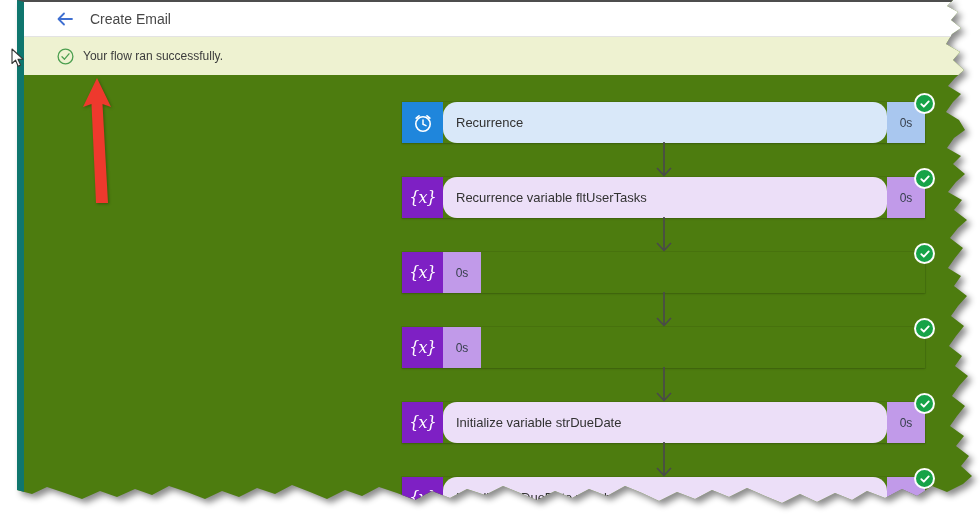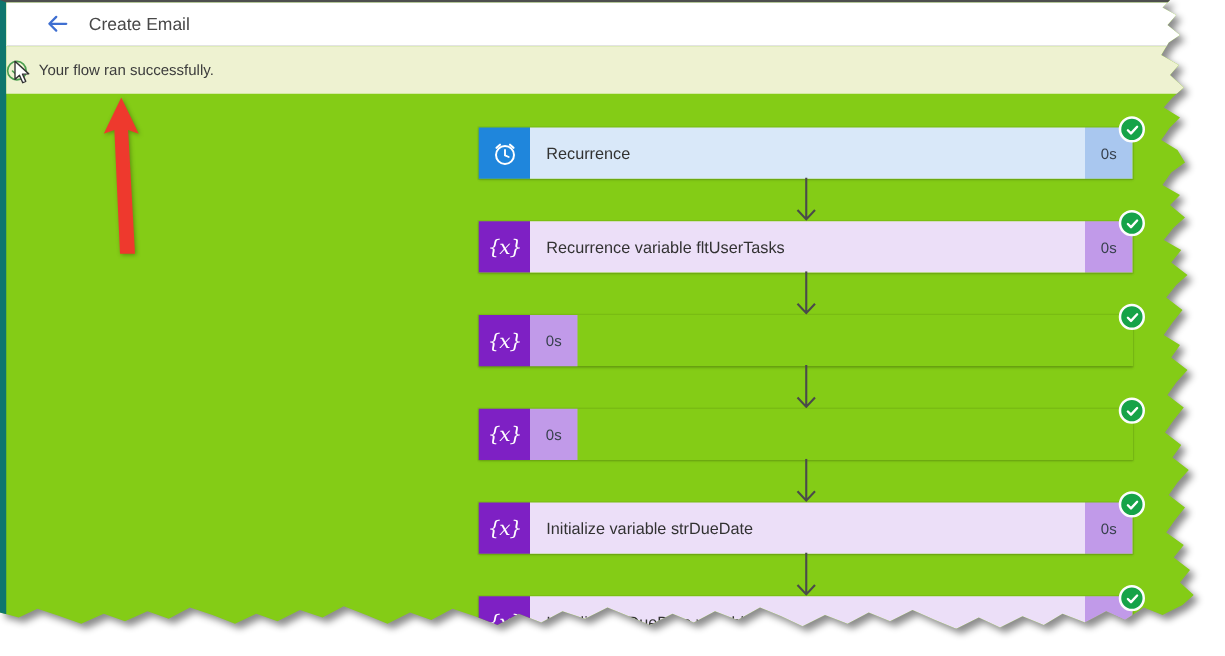--- a/index.html
+++ b/index.html
@@ -2,44 +2,44 @@
 <html><head>
 <meta charset="utf-8">
 <style>
   * { margin:0; padding:0; box-sizing:border-box; }
   html,body { width:980px; height:525px; background:#ffffff; overflow:hidden;
               font-family:"Liberation Sans", sans-serif; }
 
   .shadow-wrap { position:absolute; left:0; top:0; width:980px; height:525px;
                  filter: drop-shadow(4px 4px 3px rgba(0,0,0,0.45)); }
 
-  .page { position:absolute; left:0; top:0; width:962px; height:512px;
-          background:#84cc16;
-          border-top:2px solid #4e4e4e; border-left:5px solid #0f766e;
+  .page { position:absolute; left:17px; top:0; width:962px; height:512px;
+          background:#4d7c0f;
+          border-top:2px solid #4e4e4e; border-left:7px solid #0f766e;
           clip-path: polygon(0px 0px,936px 0px,930px 6px,941px 12px,934px 20px,944px 28px,935px 34px,929px 44px,943px 52px,936px 60px,947px 70px,938px 78px,931px 86px,944px 94px,936px 102px,929px 112px,942px 120px,948px 130px,937px 138px,930px 148px,944px 156px,936px 164px,948px 174px,939px 182px,931px 192px,945px 200px,937px 210px,950px 220px,941px 228px,933px 238px,946px 248px,938px 258px,931px 268px,944px 276px,937px 286px,950px 296px,941px 306px,934px 316px,947px 326px,939px 336px,932px 346px,945px 356px,938px 366px,951px 376px,942px 386px,935px 396px,948px 406px,940px 416px,933px 426px,947px 436px,939px 446px,952px 456px,944px 466px,955px 476px,946px 484px,930px 492px,915px 486px,900px 496px,885px 489px,868px 498px,850px 491px,835px 500px,818px 493px,800px 502px,783px 494px,765px 503px,748px 496px,730px 488px,712px 497px,695px 490px,678px 499px,660px 492px,642px 501px,625px 493px,608px 486px,590px 496px,572px 489px,555px 498px,538px 491px,520px 500px,503px 493px,486px 486px,468px 495px,450px 489px,433px 498px,415px 491px,398px 500px,380px 493px,362px 487px,345px 496px,328px 490px,310px 499px,293px 492px,275px 485px,258px 494px,240px 488px,222px 497px,205px 491px,188px 499px,170px 492px,152px 486px,135px 495px,118px 489px,100px 497px,83px 491px,65px 499px,48px 493px,30px 487px,15px 494px,0px 490px); }
 
   .topbar { height:35px; background:#ffffff; border-bottom:1px solid #e3e3e3;
             display:flex; align-items:center; padding-left:30px; }
   .back-btn { width:22px; height:22px; display:flex; align-items:center; justify-content:center;
               cursor:pointer; background:none; border:none; }
   .topbar-title { margin-left:14px; font-size:14px; color:#484848; }
 
-  .banner { height:38px; background:#eef2d1; display:flex; align-items:center; }
+  .banner { height:38px; background:#eef2d1; display:flex; align-items:center; padding-left:33px; }
   .banner-text { margin-left:9px; font-size:12px; color:#3c3c3c; }
 
   .flow-column { position:absolute; left:378px; top:100px; width:523px; height:460px; }
 
   .step-block { position:absolute; left:0; width:523px; height:41px; }
   .connector { position:absolute; left:253px; top:-35px; width:18px; height:35px; }
 
   .step-card { position:absolute; inset:0; display:flex; cursor:pointer;
                box-shadow:0 0 0 1px rgba(0,0,0,0.06), 0 1px 2px rgba(0,0,0,0.18); }
   .step-icon { width:41px; height:41px; flex:none; display:flex; align-items:center; justify-content:center; }
   .step-body { flex:1; display:flex; align-items:center; padding-left:13px;
-               font-size:13px; color:#323232; overflow:hidden; white-space:nowrap; }
+               font-size:13px; color:#323232; overflow:hidden; white-space:nowrap;border-radius:14px; }
   .step-duration { width:38px; flex:none; display:flex; align-items:center; justify-content:center;
                    font-size:12px; color:#37404d; }
 
   .step-block.recurrence .step-icon { background:#1f86dc; }
   .step-block.recurrence .step-body { background:#d9e8f9; }
   .step-block.recurrence .step-duration { background:#a9c7ef; }
   .step-block.variable .step-icon { background:#7e20c4; }
   .step-block.variable .step-body { background:#ecdff8; }
   .step-block.variable .step-duration { background:#c19ae9; }
 

